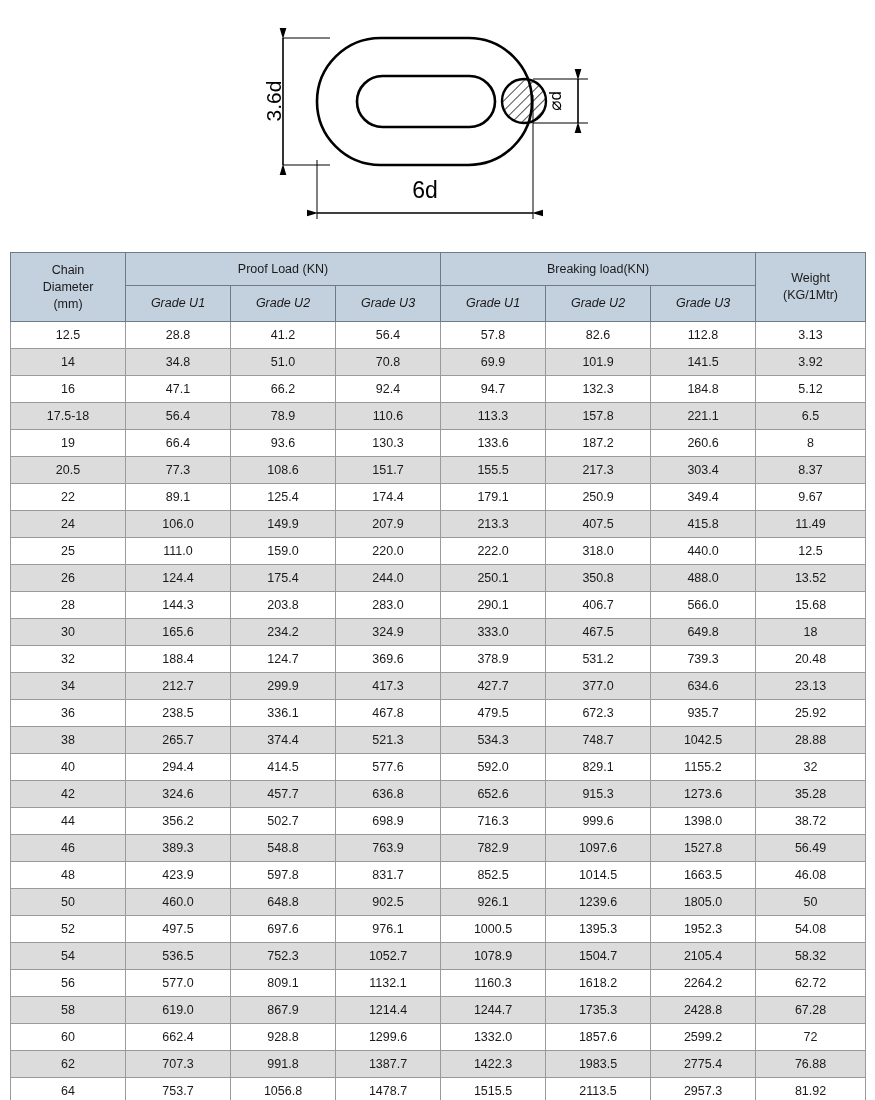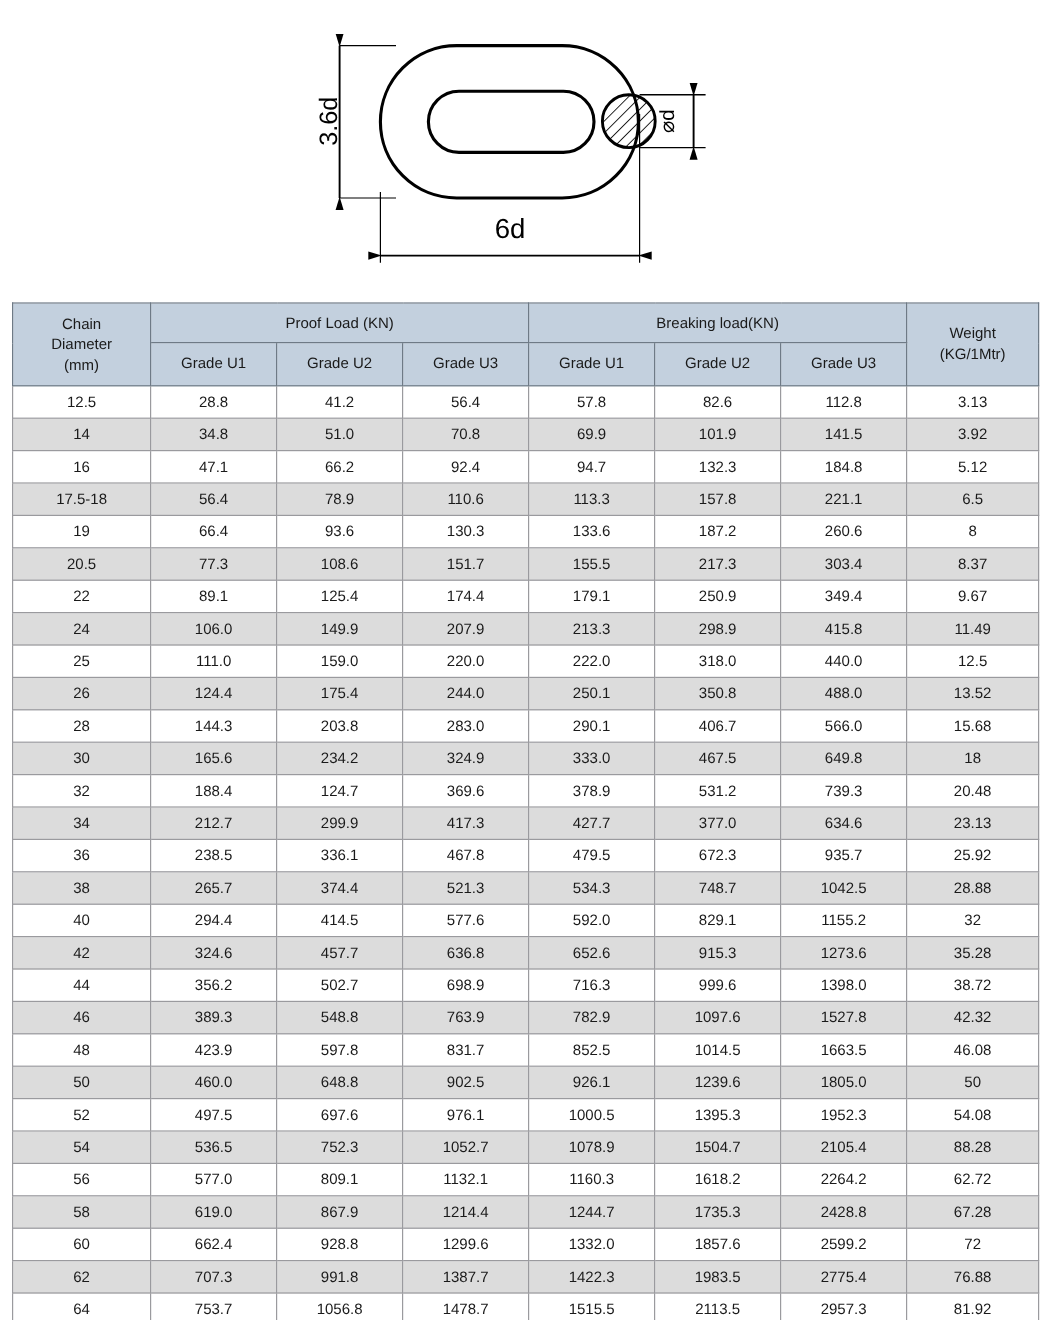--- a/index.html
+++ b/index.html
@@ -57,20 +57,21 @@
     border: 1px solid #6e7a86;
   }
   th.h-chain {
     height: 68px;
   }
   th.h-group {
     height: 32px;
   }
   th.h-sub {
     height: 34px;
+    font-style: italic;
   }
   th.h-weight {
     height: 68px;
   }
   table.spec tbody td {
     height: 26px;
     line-height: 26px;
   }
   tbody tr.odd td {
     background: #ffffff;
@@ -238,21 +239,21 @@
           <td>250.9</td>
           <td>349.4</td>
           <td>9.67</td>
         </tr>
         <tr class="even">
           <td>24</td>
           <td>106.0</td>
           <td>149.9</td>
           <td>207.9</td>
           <td>213.3</td>
-          <td>298.9</td>
+          <td>407.5</td>
           <td>415.8</td>
           <td>11.49</td>
         </tr>
         <tr class="odd">
           <td>25</td>
           <td>111.0</td>
           <td>159.0</td>
           <td>220.0</td>
           <td>222.0</td>
           <td>318.0</td>
@@ -360,21 +361,21 @@
           <td>38.72</td>
         </tr>
         <tr class="even">
           <td>46</td>
           <td>389.3</td>
           <td>548.8</td>
           <td>763.9</td>
           <td>782.9</td>
           <td>1097.6</td>
           <td>1527.8</td>
-          <td>42.32</td>
+          <td>56.49</td>
         </tr>
         <tr class="odd">
           <td>48</td>
           <td>423.9</td>
           <td>597.8</td>
           <td>831.7</td>
           <td>852.5</td>
           <td>1014.5</td>
           <td>1663.5</td>
           <td>46.08</td>
@@ -400,21 +401,21 @@
           <td>54.08</td>
         </tr>
         <tr class="even">
           <td>54</td>
           <td>536.5</td>
           <td>752.3</td>
           <td>1052.7</td>
           <td>1078.9</td>
           <td>1504.7</td>
           <td>2105.4</td>
-          <td>88.28</td>
+          <td>58.32</td>
         </tr>
         <tr class="odd">
           <td>56</td>
           <td>577.0</td>
           <td>809.1</td>
           <td>1132.1</td>
           <td>1160.3</td>
           <td>1618.2</td>
           <td>2264.2</td>
           <td>62.72</td>

